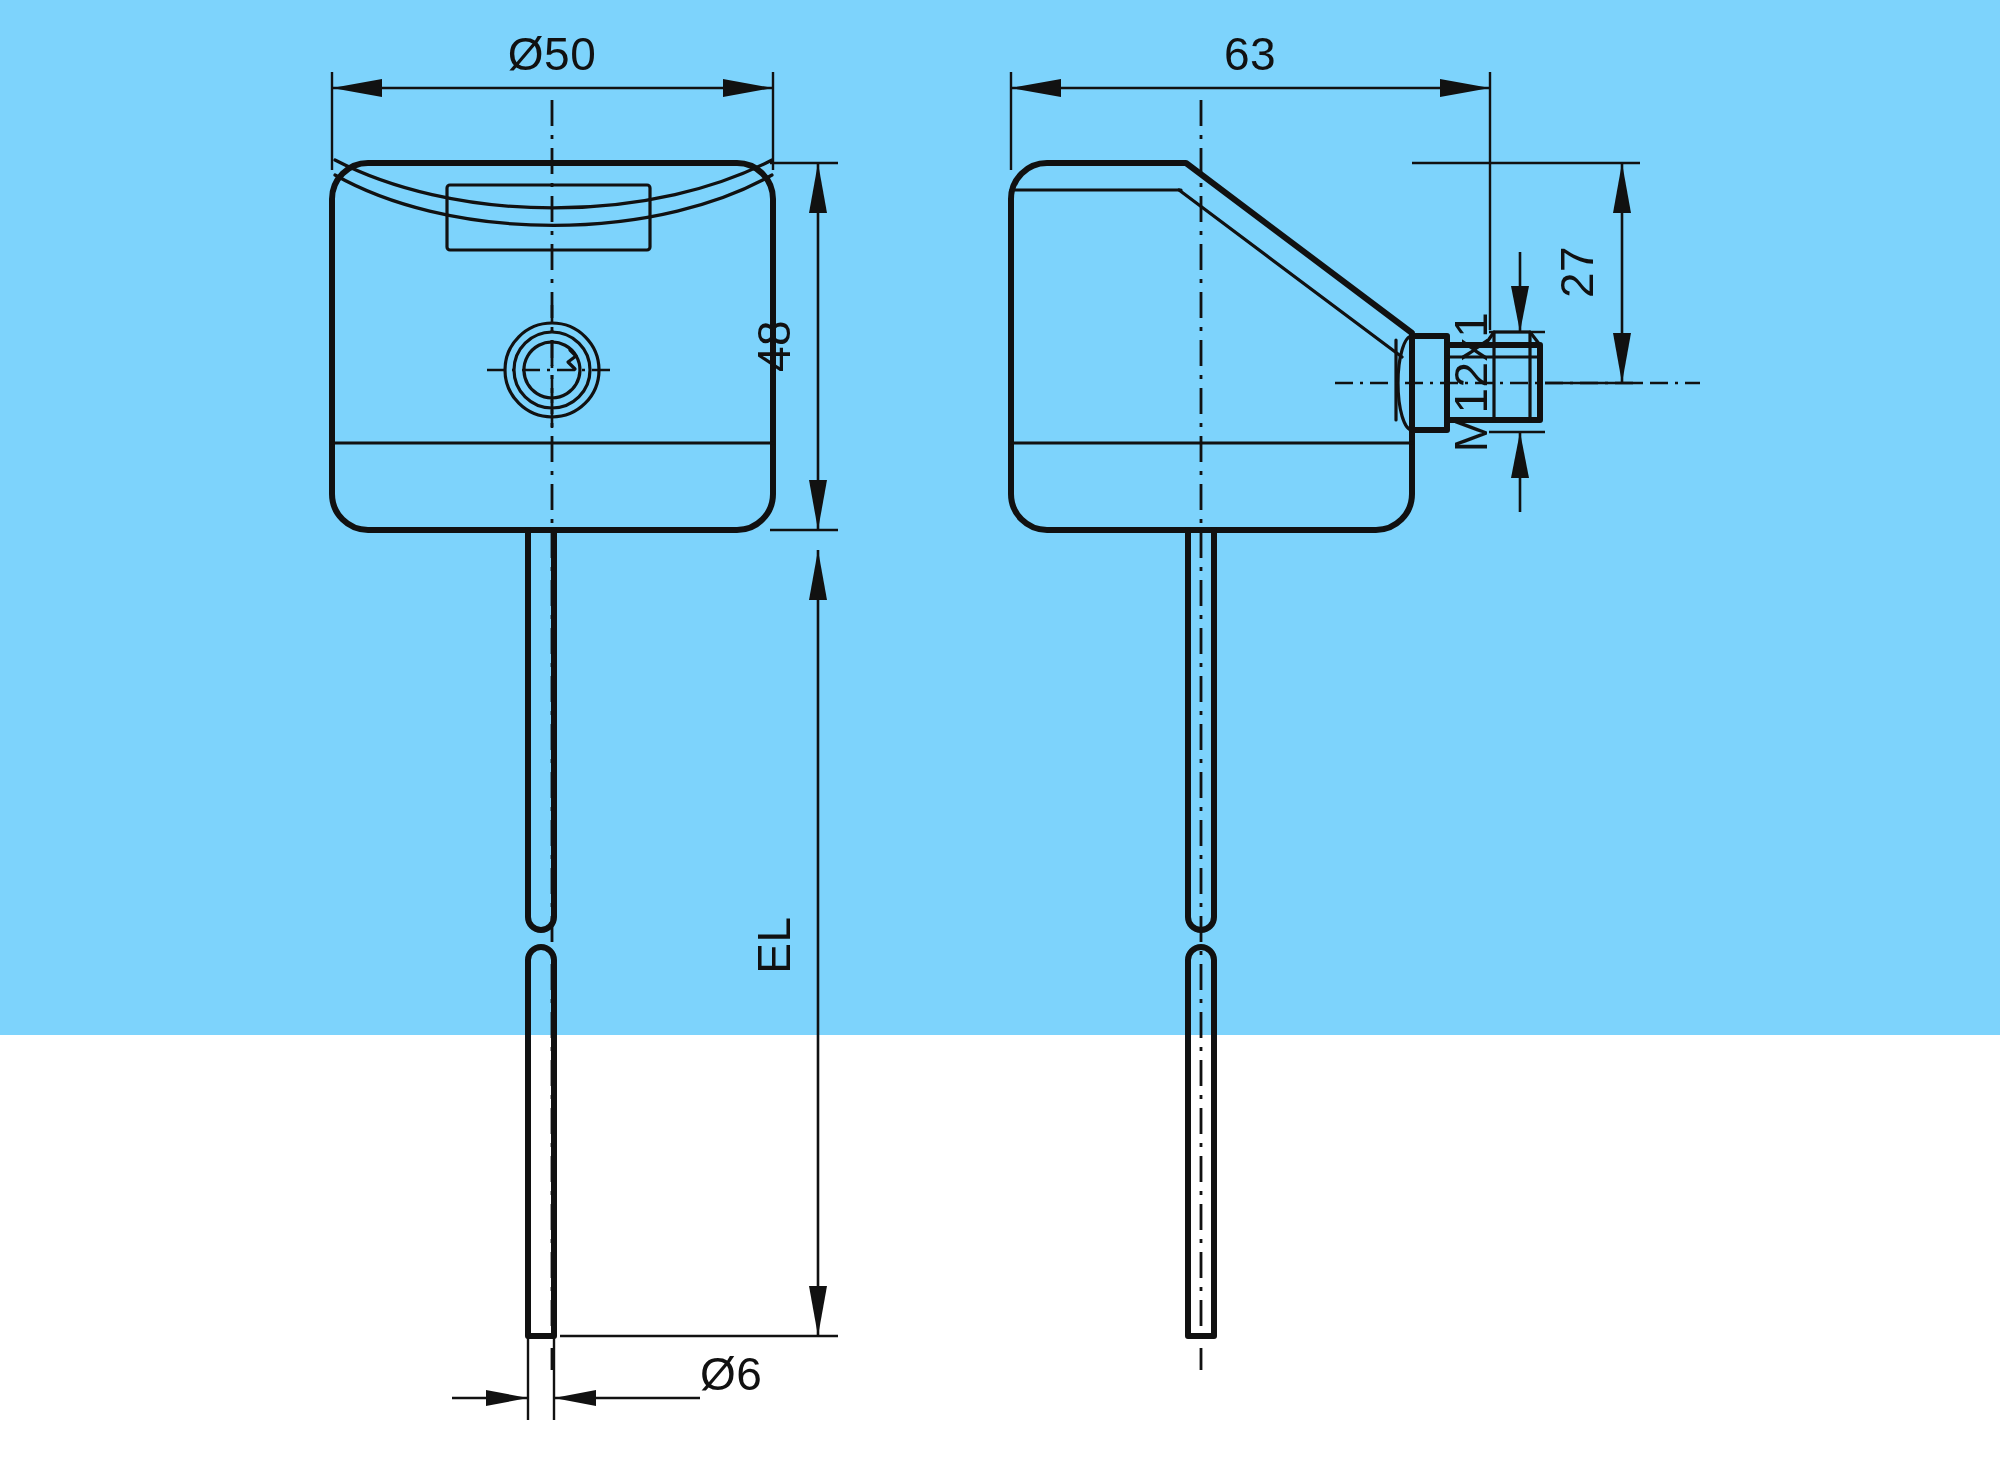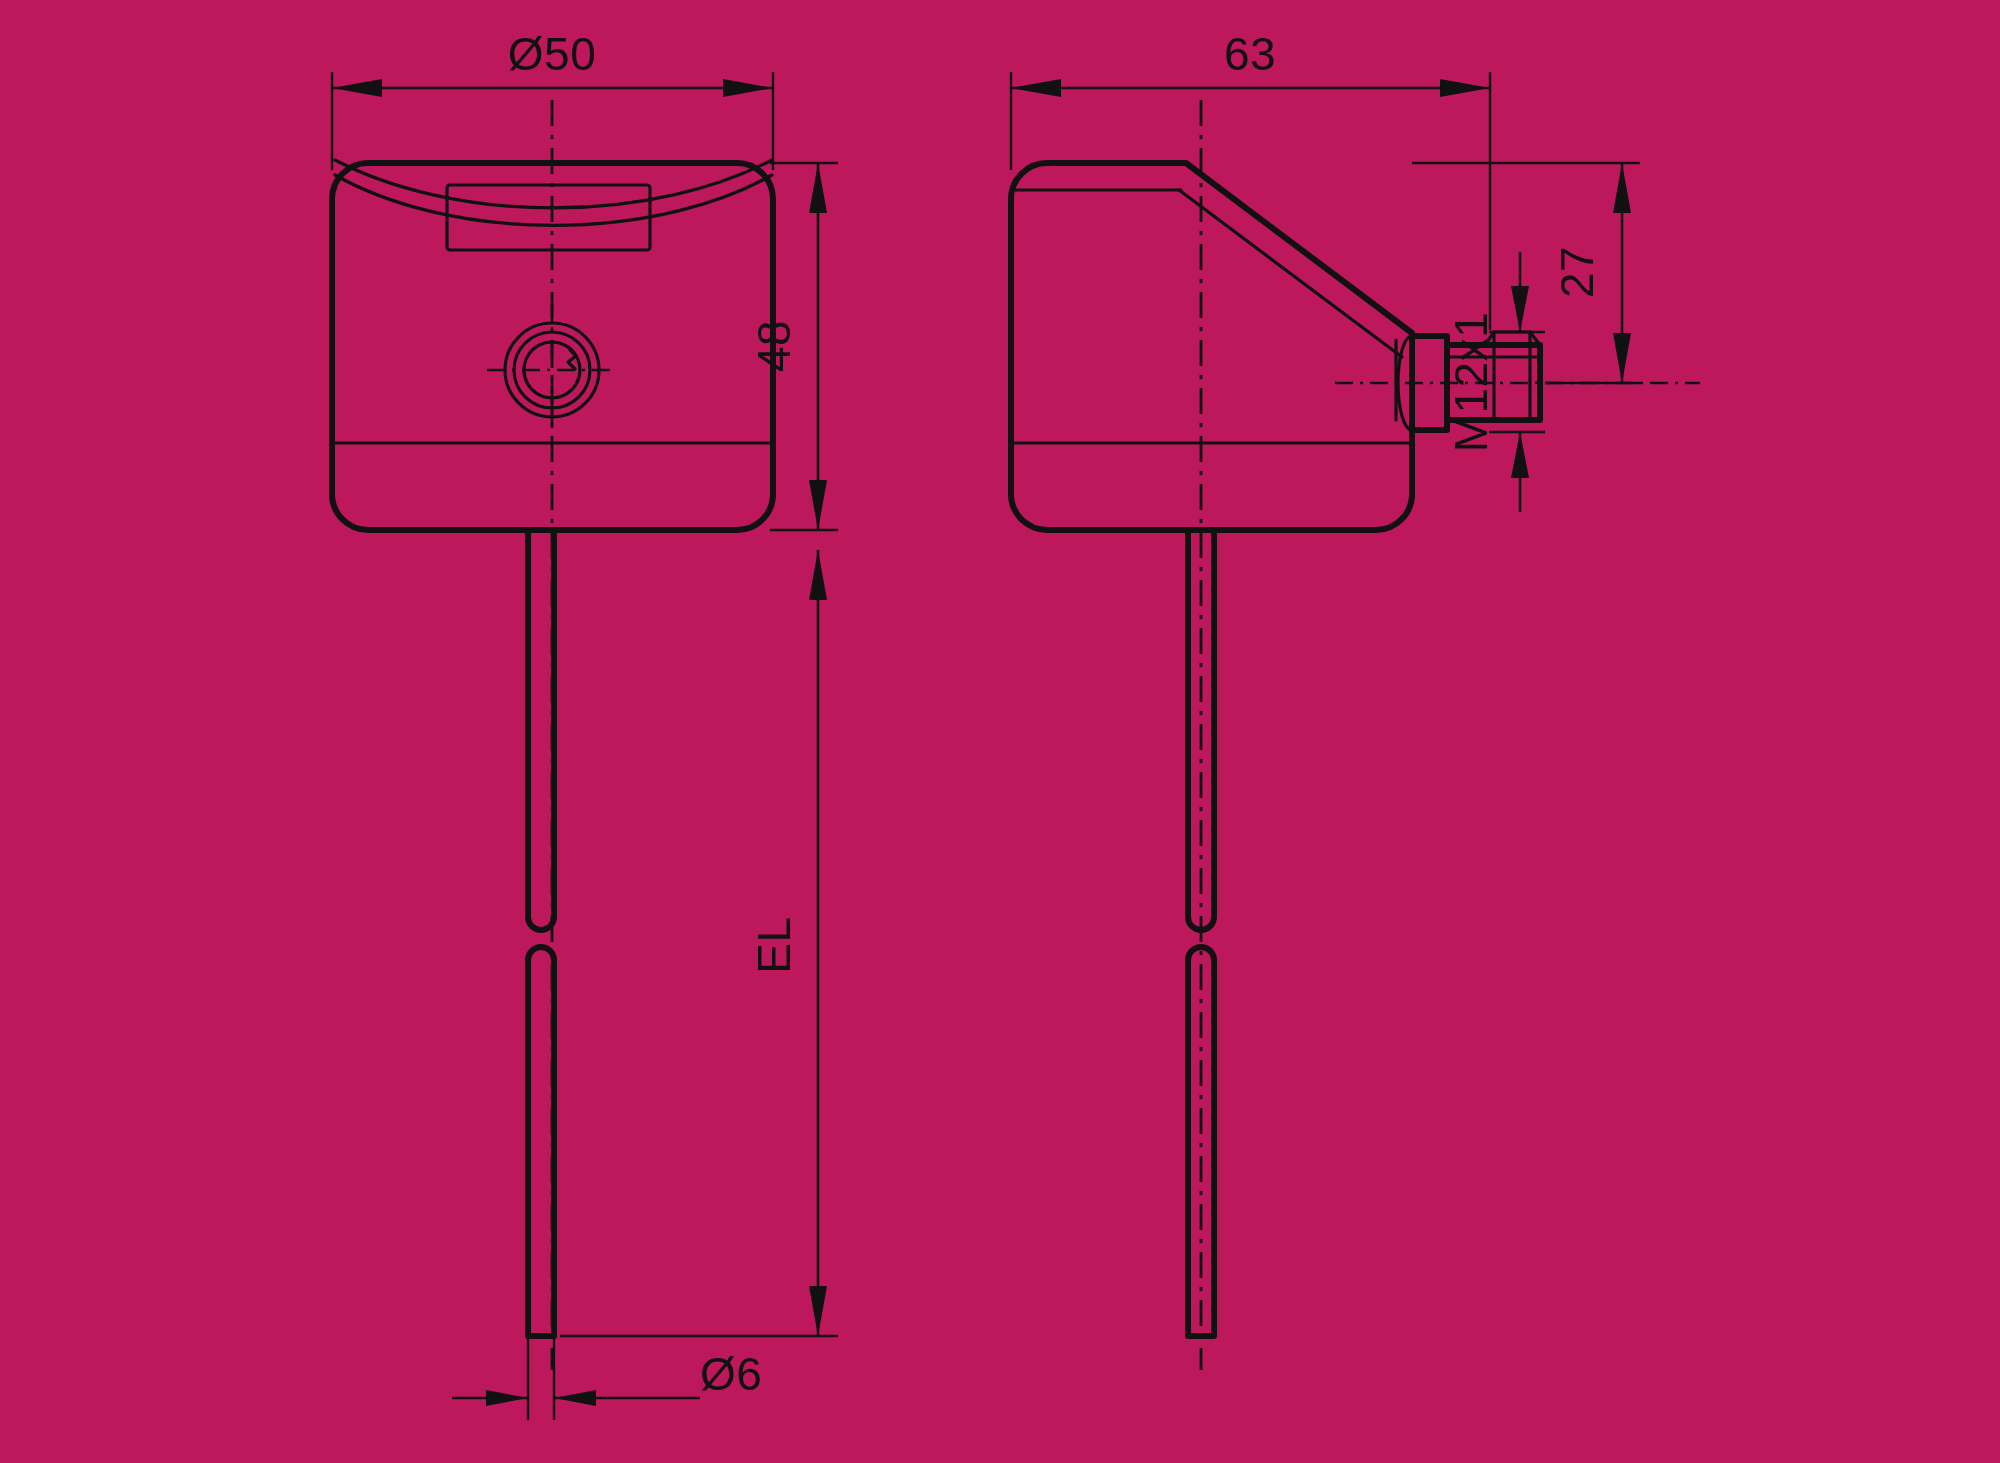--- a/index.html
+++ b/index.html
@@ -9,22 +9,22 @@
   }
   body {
     width: 2000px;
     height: 1463px;
     font-family: "Liberation Sans", sans-serif;
     overflow: hidden;
   }
   #drawing-root {
     position: relative;
     width: 2000px;
-    height: 1463px;
-    background: #be185d;
+    height: 1035px;
+    background: #7dd3fc;
   }
   svg.dwg {
     display: block;
     width: 2000px;
     height: 1463px;
   }
   .outline {
     fill: none;
     stroke: #111111;
     stroke-width: 6;

